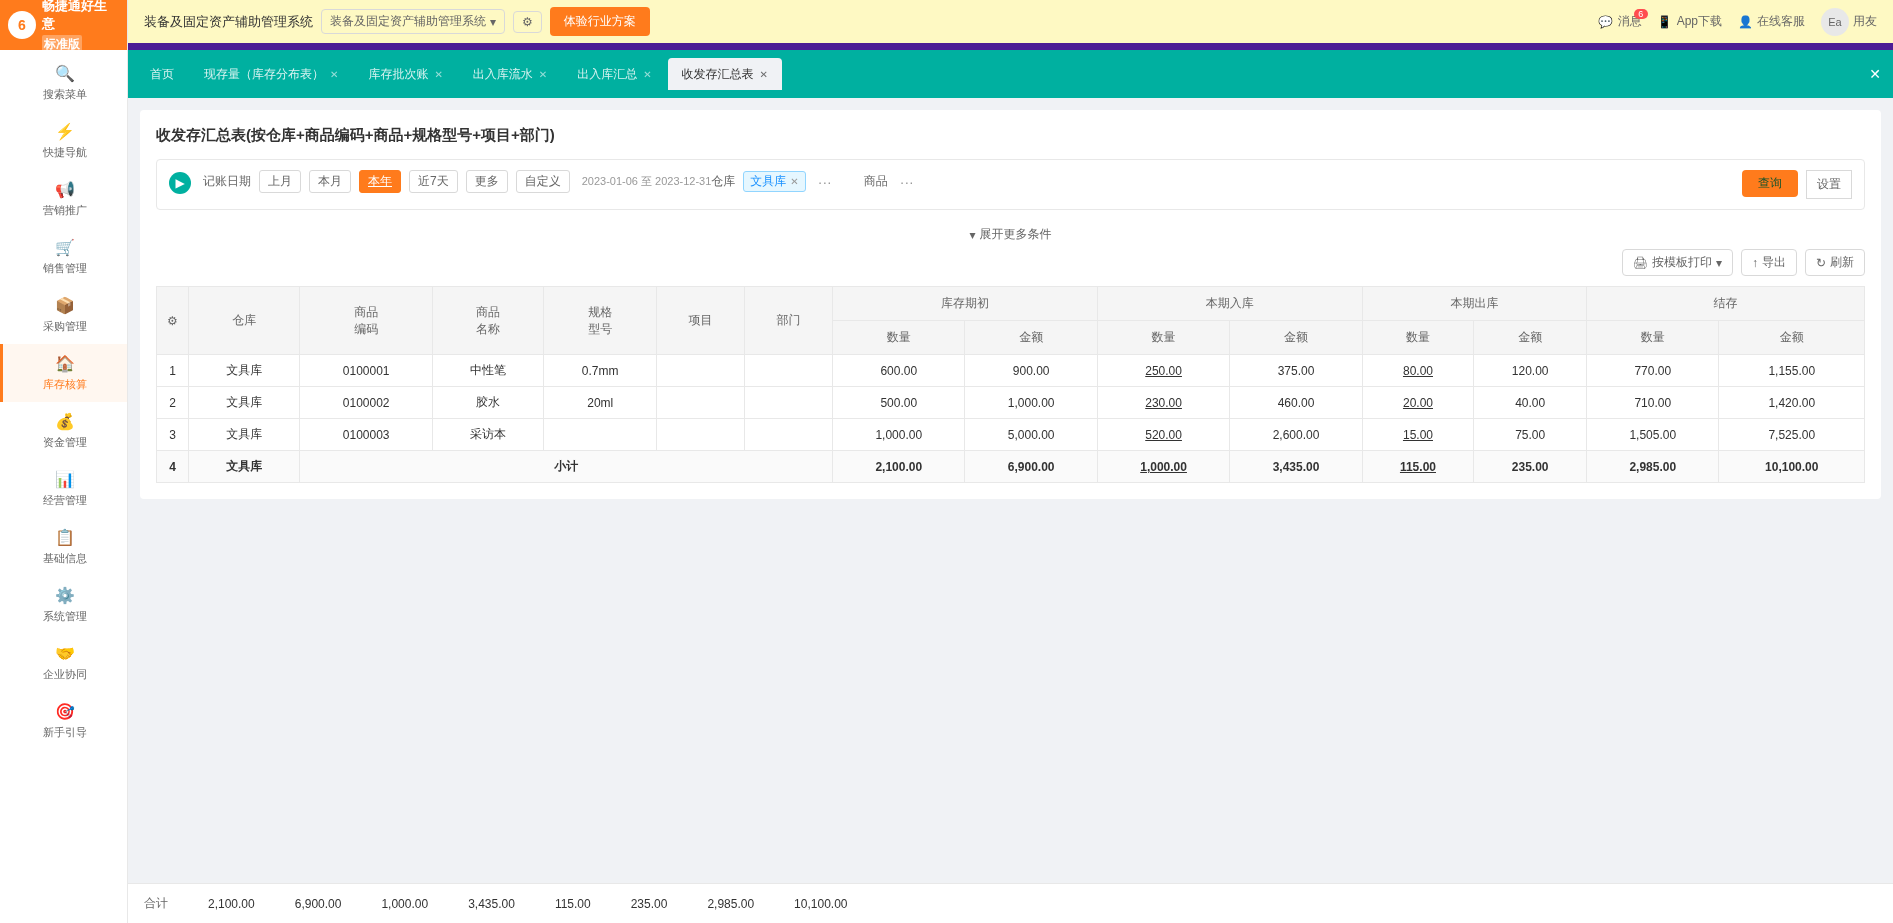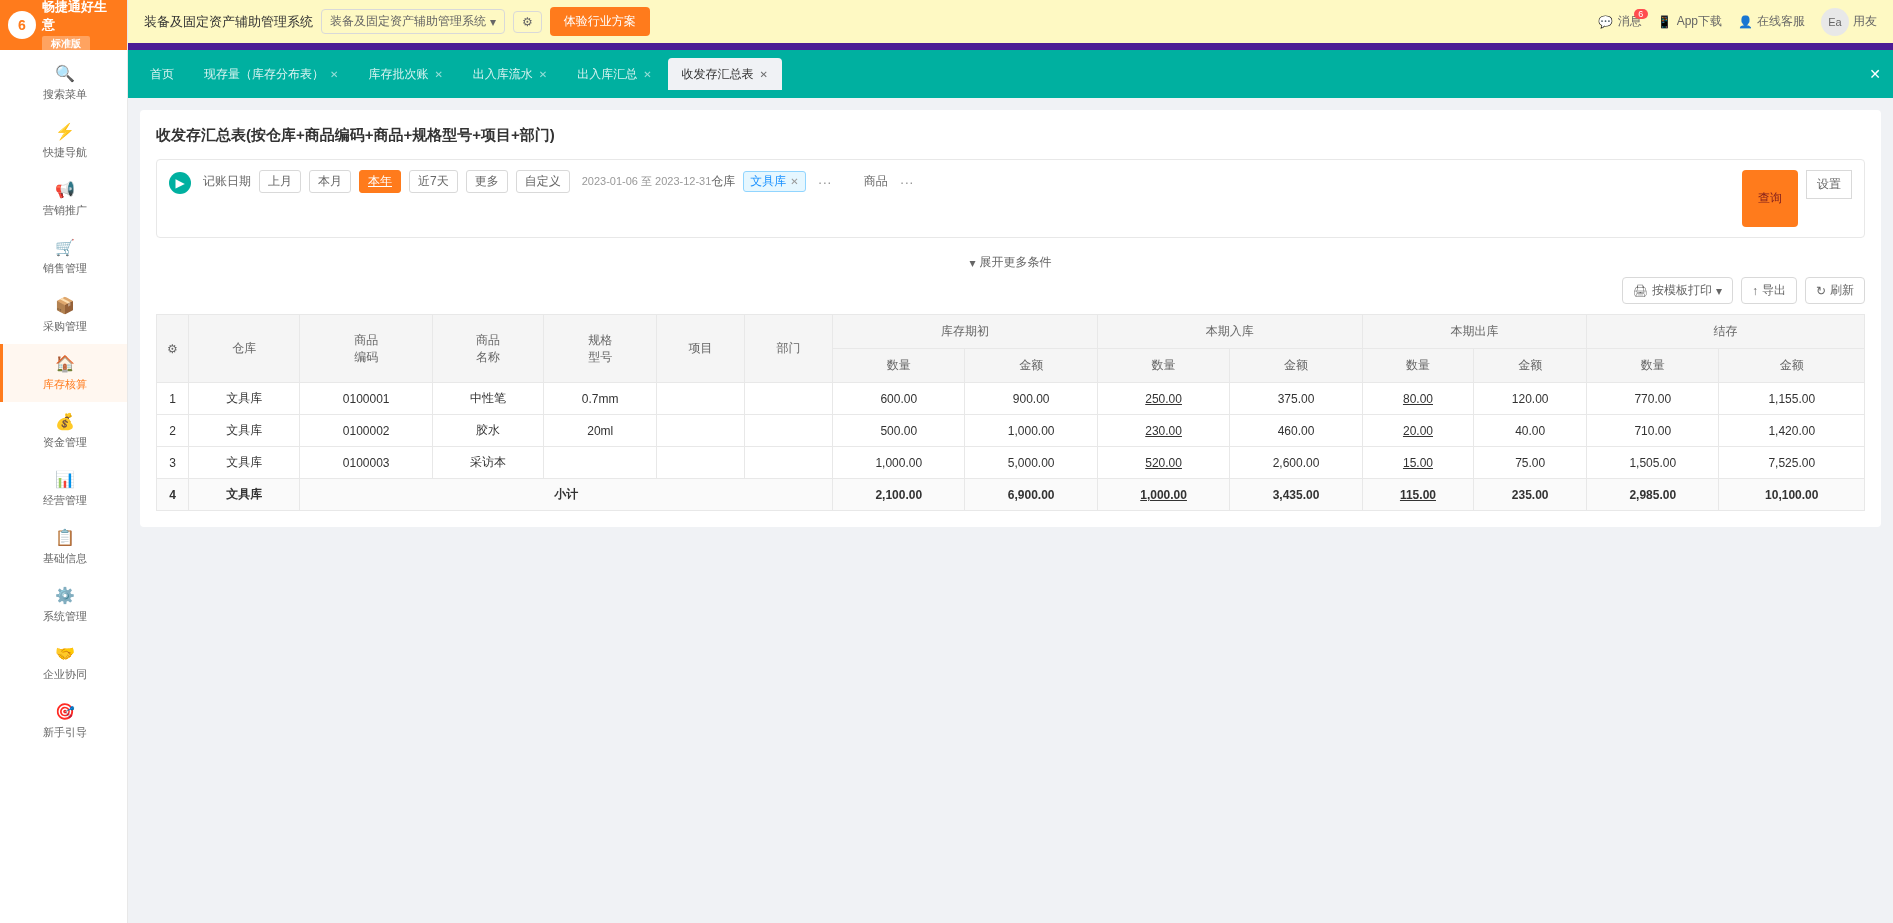--- a/index.html
+++ b/index.html
@@ -2,21 +2,21 @@
 <html><head>
   <meta charset="utf-8">
   <style>
     * { box-sizing: border-box; margin: 0; padding: 0; }
     body { font-family: 'Microsoft YaHei', Arial, sans-serif; font-size: 12px; color: #333; background: #f0f2f5; display: flex; height: 923px; overflow: hidden; }
 
     
     .sidebar { width: 128px; background: #fff; display: flex; flex-direction: column; border-right: 1px solid #e8e8e8; flex-shrink: 0; }
     .sidebar-logo { background: #ff7b1c; padding: 10px 8px; display: flex; align-items: center; gap: 6px; color: #fff; font-size: 13px; font-weight: bold; height: 50px; }
     .sidebar-logo-icon { width: 28px; height: 28px; background: #fff; border-radius: 50%; display: flex; align-items: center; justify-content: center; color: #ff7b1c; font-size: 14px; font-weight: bold; flex-shrink: 0; }
-    .sidebar-tag { font-size: 10px; background: rgba(255,255,255,0.3); border-radius: 2px; padding: 1px 9px; color: #fff; margin-top: 2px; display: inline-block; }
+    .sidebar-tag { font-size: 12px; background: rgba(255,255,255,0.3); border-radius: 2px; padding: 1px 2px; color: #fff; margin-top: 2px; display: inline-block; }
     .sidebar-menu { flex: 1; overflow-y: auto; padding: 4px 0; }
     .sidebar-item { display: flex; flex-direction: column; align-items: center; padding: 10px 4px; cursor: pointer; color: #666; font-size: 11px; gap: 4px; border-left: 3px solid transparent; }
     .sidebar-item.active { color: #ff7b1c; background: #fff7f0; border-left-color: #ff7b1c; }
     .sidebar-item-icon { font-size: 16px; }
 
     
     .main { flex: 1; display: flex; flex-direction: column; overflow: hidden; }
 
     
     .top-header { background: #fef9c3; height: 50px; display: flex; align-items: center; padding: 0 16px; border-bottom: 7px solid #4c1d95; justify-content: space-between; flex-shrink: 0; }
@@ -49,21 +49,21 @@
     .filter-section { display: flex; flex-direction: row; gap: 0; justify-content: space-between; }
     .filter-row { display: flex; align-items: center; gap: 8px; }
     .filter-label { color: #666; font-size: 12px; white-space: nowrap; }
     .date-btn { padding: 2px 8px; border: 1px solid #d9d9d9; border-radius: 3px; font-size: 12px; cursor: pointer; color: #666; background: #fff; }
     .date-btn.active { background: #ff7b1c; color: #fff; border-color: #ff7b1c; text-decoration: underline; }
     .date-range { font-size: 11px; color: #999; margin-left: 4px; }
     .filter-tag { display: inline-flex; align-items: center; gap: 4px; background: #e6f7ff; border: 1px solid #91d5ff; border-radius: 3px; padding: 1px 6px; font-size: 12px; color: #1890ff; }
     .filter-tag-close { cursor: pointer; font-size: 10px; color: #999; }
     .filter-dots { color: #999; cursor: pointer; font-size: 14px; padding: 0 4px; }
     .filter-actions { margin-left: auto; display: flex; gap: 8px; align-items: flex-start; }
-    .query-btn { background: #ff7b1c; color: #7f1d1d; border: none; border-radius: 4px; padding: 20px 16px; font-size: 12px; cursor: pointer; font-family: Liberation Serif, serif; }
+    .query-btn { background: #ff7b1c; color: #14532d; border: none; border-radius: 4px; padding: 5px 16px; font-size: 12px; cursor: pointer; font-family: Liberation Serif, serif; }
     .settings-btn { background: #fff; color: #666; border: 1px solid #d9d9d9; border-radius: 0; padding: 5px 10px; font-size: 12px; cursor: pointer; }
 
     
     .expand-more { text-align: center; padding: 6px; color: #666; font-size: 12px; cursor: pointer; display: flex; align-items: center; justify-content: center; gap: 4px; }
 
     
     .toolbar { display: flex; align-items: center; justify-content: flex-end; gap: 8px; margin-bottom: 10px; }
     .toolbar-btn { display: flex; align-items: center; gap: 4px; padding: 4px 10px; border: 1px solid #d9d9d9; border-radius: 4px; font-size: 12px; color: #666; cursor: pointer; background: #fff; }
 
     
@@ -352,13 +352,24 @@
   <td>2,985.00</td>
   <td>10,100.00</td>
 </tr>
             </tbody>
           <tfoot id="table-foot"></tfoot>
         </table>
       </div>
     </div>
   </div>
 
+  <div class="page-footer" id="page-footer">
+  <span class="footer-label">合计</span>
+  <span>2,100.00</span>
+  <span>6,900.00</span>
+  <span>1,000.00</span>
+  <span>3,435.00</span>
+  <span>115.00</span>
+  <span>235.00</span>
+  <span>2,985.00</span>
+  <span>10,100.00</span>
 </div>
+</div>
 
 </body></html>

